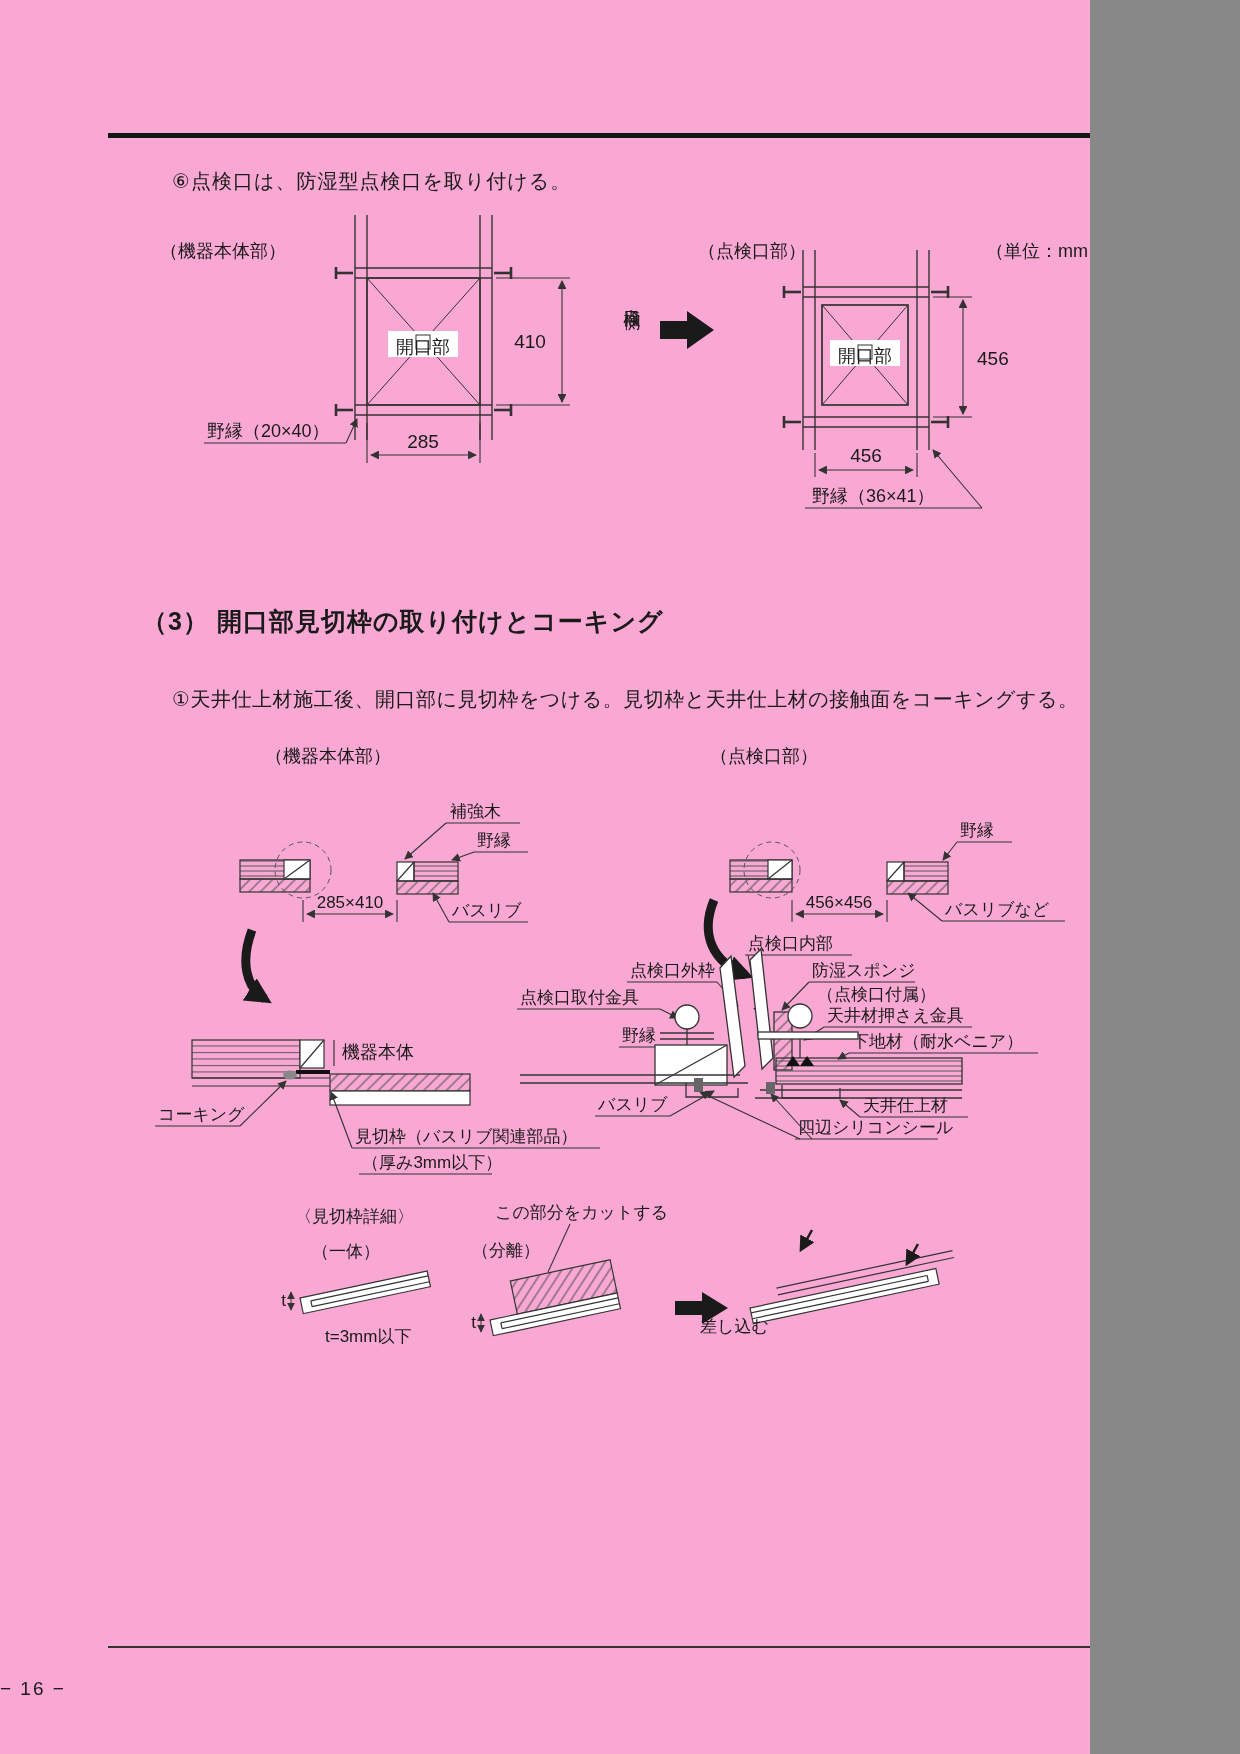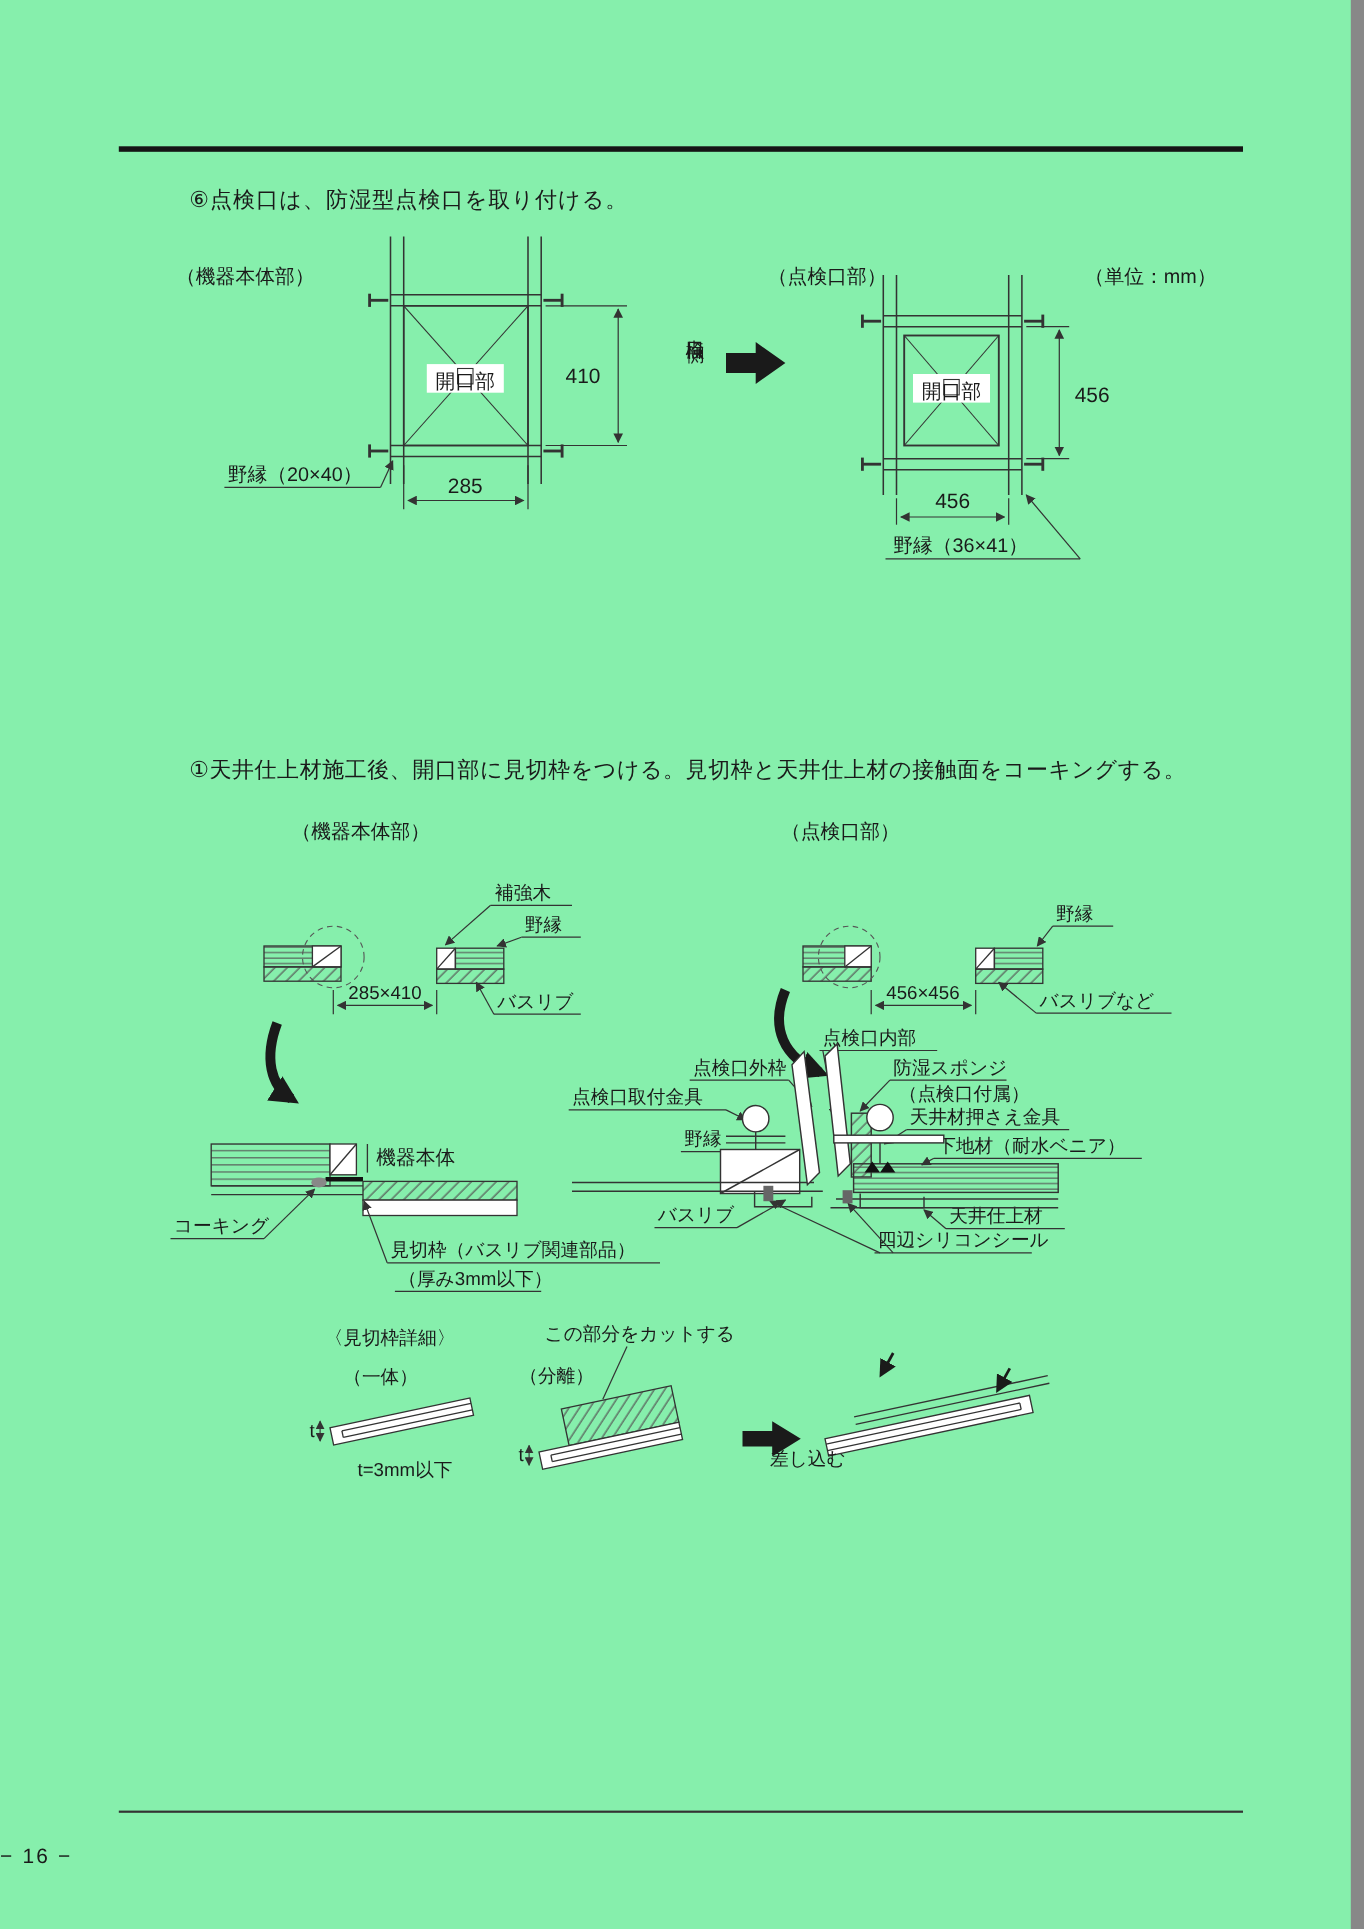--- a/index.html
+++ b/index.html
@@ -1,17 +1,17 @@
 <!DOCTYPE html>
 <html><head>
 <meta charset="utf-8">
 <style>
   html,body{margin:0;padding:0;background:#888;}
   .page{
-    position:relative;width:1228px;height:1754px;background:#86efac;
+    position:relative;width:1090px;height:1754px;background:#f9a8d4;
     font-family:"Liberation Sans","DejaVu Sans",sans-serif;color:#1a1a1a;overflow:hidden;
   }
   .abs{position:absolute;}
   .top-rule{left:108px;top:133px;width:1022px;height:5px;background:#151515;}
   .bottom-rule{left:108px;top:1646px;width:1022px;height:2px;background:#333;}
   .intro{left:172px;top:168px;font-size:20px;letter-spacing:1px;}
   .heading{left:142px;top:605px;font-size:25px;font-weight:bold;letter-spacing:1px;}
   .heading .num{margin-right:8px;}
   .step{left:172px;top:643px;font-size:20px;width:965px;letter-spacing:0.5px;margin-top:43px;}
   .step2{top:674px;}
@@ -121,20 +121,23 @@
       <line x1="817" y1="248" x2="817" y2="272"></line>
       <line x1="719" y1="265" x2="813" y2="265" marker-start="url(#ahT)" marker-end="url(#ahT)"></line>
       <line x1="705" y1="303" x2="882" y2="303"></line>
       <line x1="882" y1="303" x2="833" y2="245" marker-end="url(#ahT)"></line>
     </g>
     <text x="877" y="160" class="dim">456</text>
     <text x="766" y="257" text-anchor="middle" class="dim">456</text>
     <text x="712" y="297">野縁（36×41）</text>
   </svg>
 
+  <div class="abs heading">
+    <span class="num">（3）</span><span>開口部見切枠の取り付けとコーキング</span>
+  </div>
   <div class="abs step">①天井仕上材施工後、開口部に見切枠をつける。見切枠と天井仕上材の接触面をコーキングする。</div>
 
   <svg class="abs" style="left:100px;top:700px" width="1040" height="700" viewBox="0 0 1040 700">
     <defs>
       <marker id="ahL" viewBox="0 0 10 10" refX="9" refY="5" markerWidth="8" markerHeight="8" orient="auto-start-reverse">
         <path d="M0,0 L10,5 L0,10 z" fill="#333"></path>
       </marker>
       <marker id="bigahL" markerWidth="26" markerHeight="26" refX="18" refY="13" orient="auto" markerUnits="userSpaceOnUse">
         <path d="M0,0 L26,13 L0,26 z" fill="#1a1a1a"></path>
       </marker>

